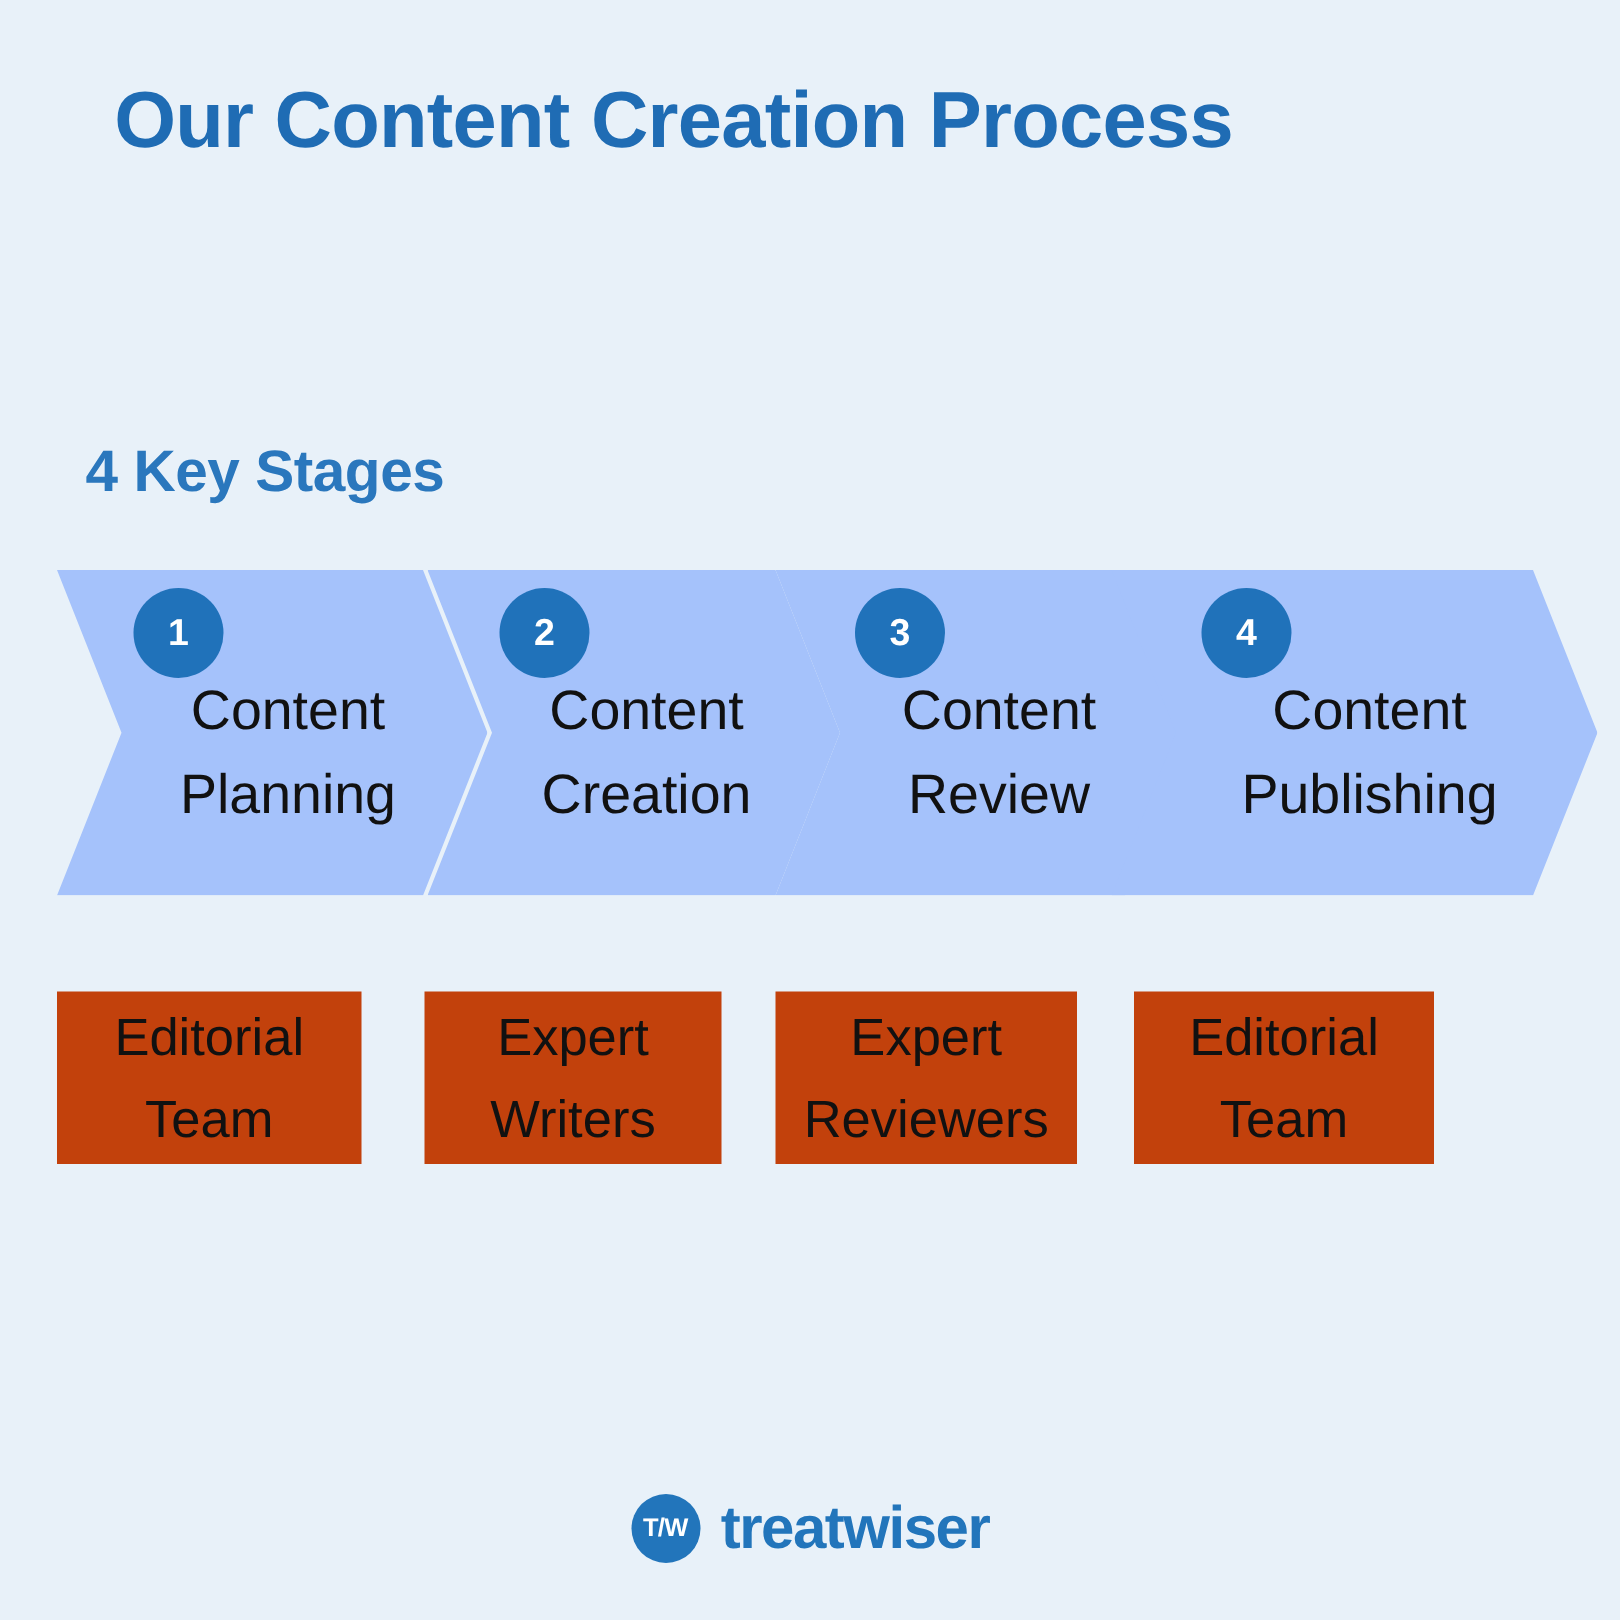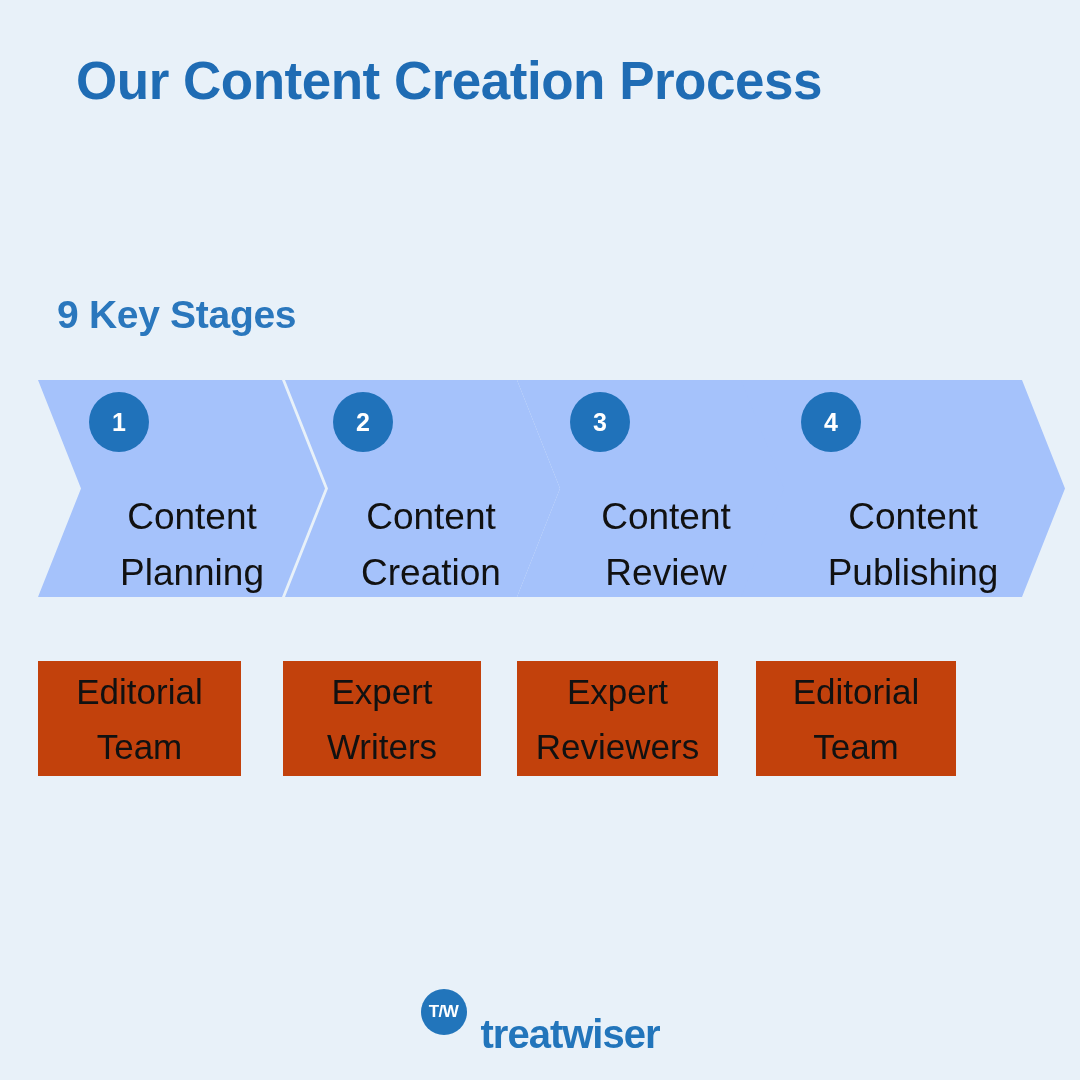--- a/index.html
+++ b/index.html
@@ -78,21 +78,20 @@
     text-align: center;
   }
   .chev-label {
     position: absolute;
     top: 66px;
     font-size: 37px;
     line-height: 56px;
     color: #111111;
     text-align: center;
     white-space: pre-line;
-    margin-top: 43px;
   }
 
   
   #role-band {
     position: absolute;
     left: 0;
     top: 661px;
     width: 1080px;
     height: 120px;
   }
@@ -112,21 +111,21 @@
   }
 
   
   #logo {
     position: absolute;
     left: 0;
     top: 982px;
     width: 1080px;
     height: 60px;
     display: flex;
-    align-items: center;
+    align-items: flex-end;
     justify-content: center;
   }
   #logo-badge {
     width: 46px;
     height: 46px;
     border-radius: 50%;
     background: #2275bb;
     color: #ffffff;
     font-size: 17px;
     font-weight: bold;
@@ -144,21 +143,21 @@
     margin-top: 44px;
   }
 </style>
 </head>
 <body>
 
 <div id="canvas">
 
   <div id="title">Our Content Creation Process</div>
 
-  <div id="subtitle">9 Key Stages</div>
+  <div id="subtitle">4 Key Stages</div>
 
   <div id="chevron-band">
 
     <div class="chevron" style="left:38px; width:287px;">
       <div class="chev-num" style="left:51px;">1</div>
       <div class="chev-label" style="left:43px; width:222px;">Content
 Planning</div>
     </div>
 
     <div class="chevron" style="left:285px; width:275px;">

